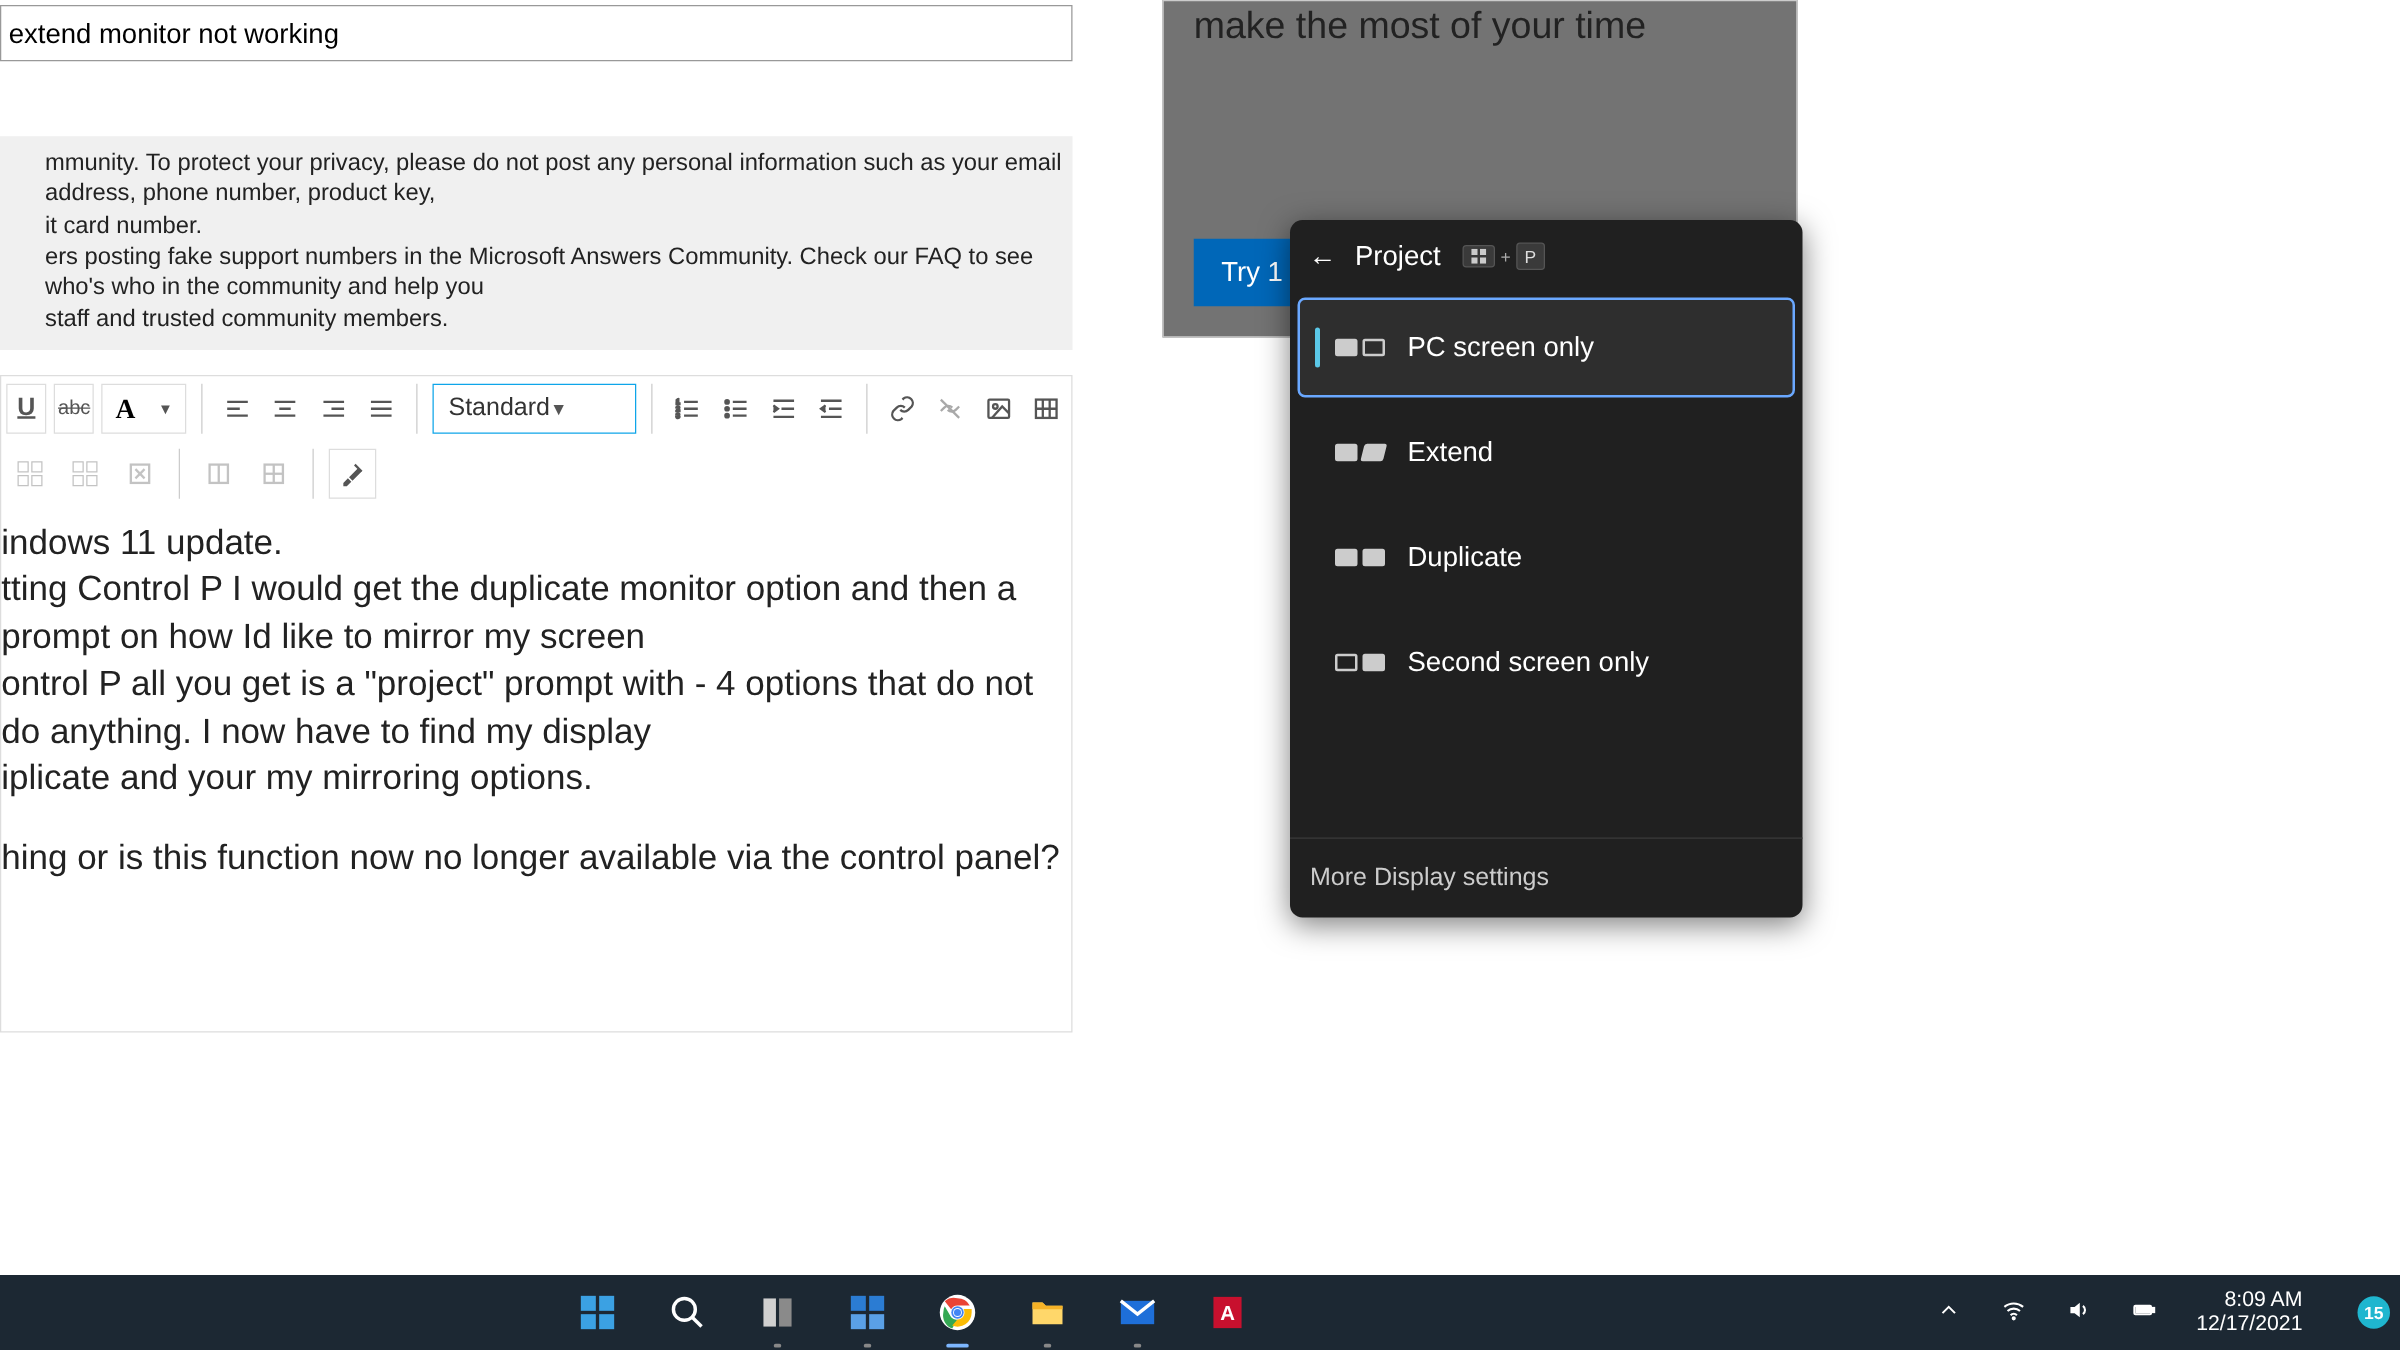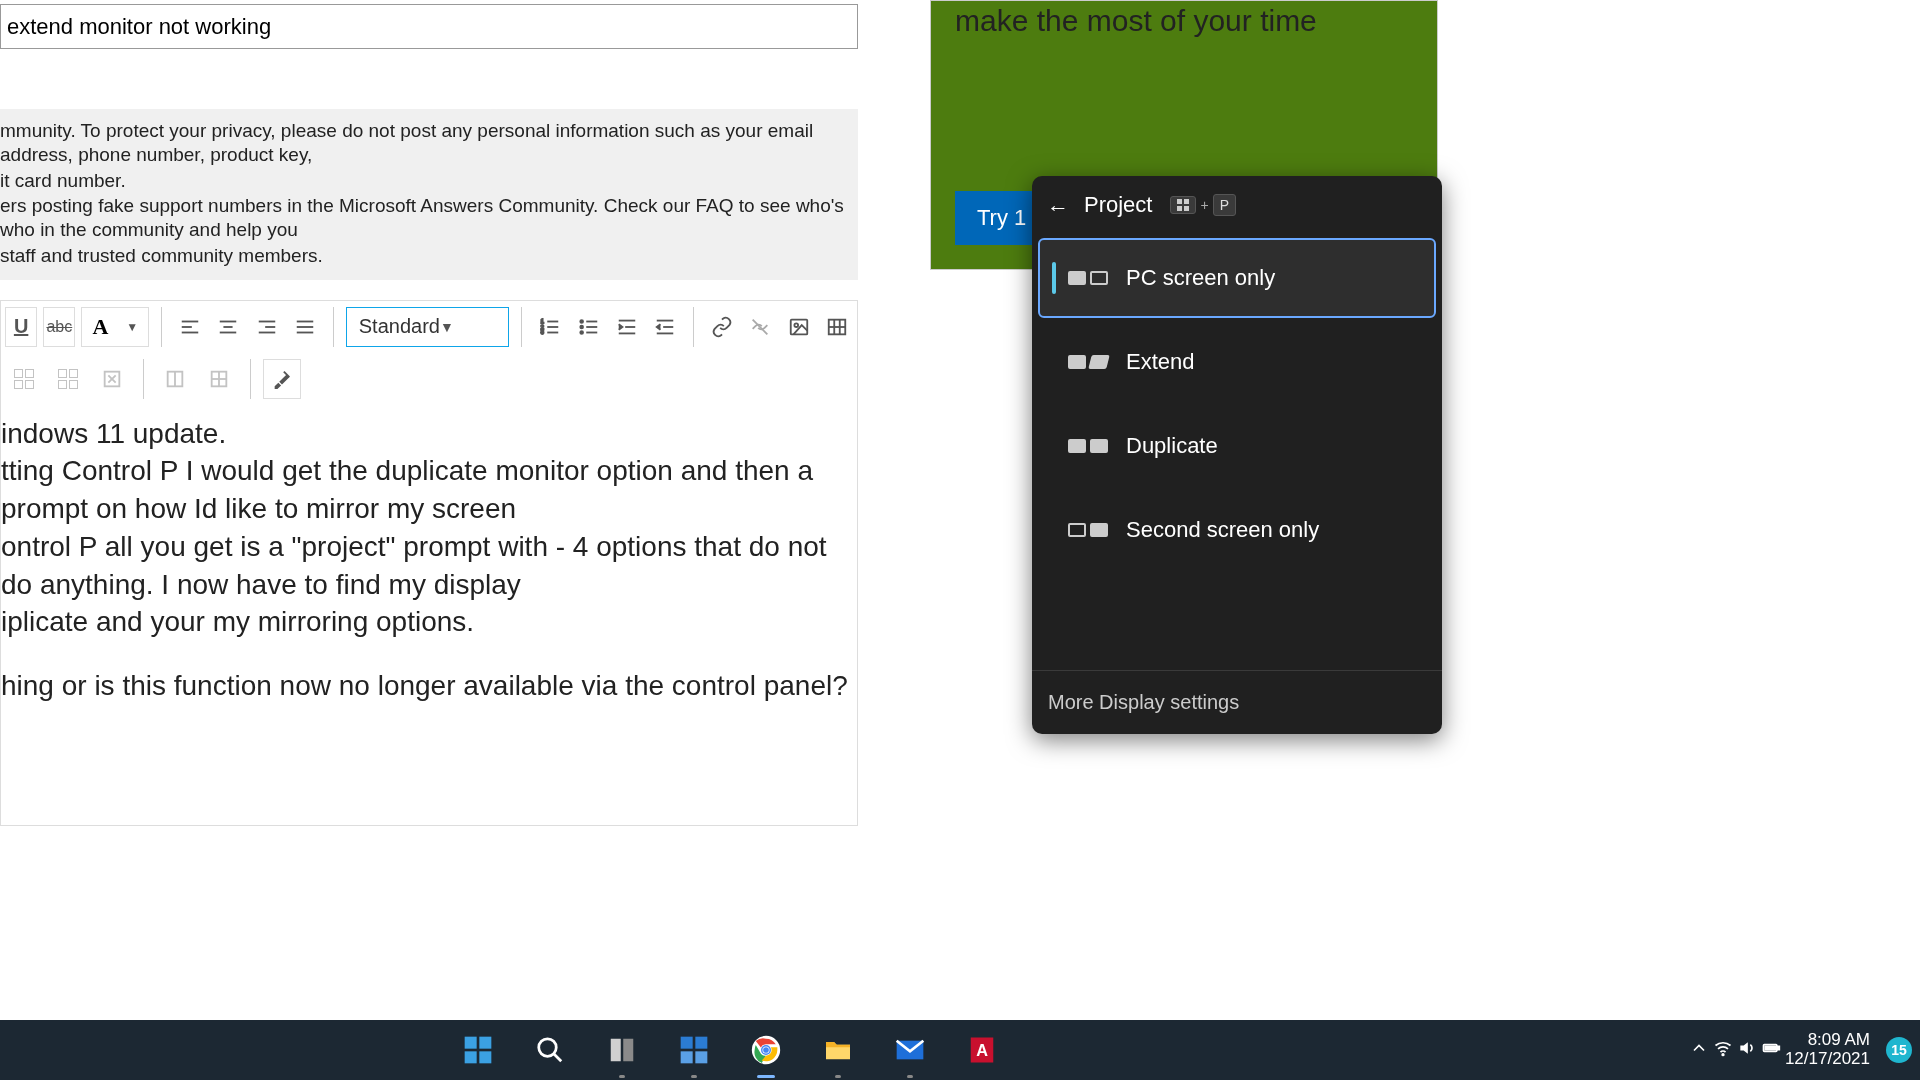--- a/index.html
+++ b/index.html
@@ -16,21 +16,21 @@
   
   .notice {
     width: 858px;
     background: #f0f0f0;
     color: #222;
     font-size: 19px;
     line-height: 1.25;
     padding: 10px 8px 10px 0;
     margin-top: 60px;
   }
-  .notice p { margin-bottom: 2px; }
+  .notice p { margin-bottom: 2px; padding-left: 36px; }
   
   .editor-box {
     width: 858px;
     border: 1px solid #ddd;
     margin-top: 20px;
   }
   .toolbar-row {
     display: flex; align-items: center;
     padding: 6px 4px;
     gap: 6px;
@@ -57,21 +57,21 @@
     padding: 10px 0 120px 0;
     font-size: 28px; color: #222; line-height: 1.35;
     min-height: 300px;
   }
   
   .promo-card {
     position: absolute;
     left: 930px; top: 0;
     width: 508px; height: 270px;
     border: 1px solid #ccc;
-    background: #4d7c0f;
+    background: #737373;
     padding: 0 24px;
   }
   .promo-card h2 { font-weight: 400; font-size: 30px; line-height: 1.35; color: #222; }
   .promo-btn {
     position: absolute; left: 24px; bottom: 24px;
     background: #0067b8; color: #fff;
     border: none; font-size: 22px;
     padding: 14px 22px;
   }
   
@@ -114,21 +114,21 @@
   .taskbar {
     position:absolute; left:0; bottom:0; width:100%; height:60px;
     background:#1c2833; display:flex; align-items:center;
   }
   .tb-center { position:absolute; left:50%; transform:translateX(-50%); display:flex; gap:36px; align-items:center;}
   .tb-center-offset { left:38%; }
   .tb-icon { width:36px; height:36px; display:flex; align-items:center; justify-content:center; cursor:pointer; position:relative;}
   .tb-dot-active::after { content:""; position:absolute; bottom:-10px; left:50%; transform:translateX(-50%); width:18px; height:3px; background:#7db7ff; border-radius:2px;}
   .tb-dot::after { content:""; position:absolute; bottom:-10px; left:50%; transform:translateX(-50%); width:6px; height:3px; background:#888; border-radius:2px;}
   
-  .tray { position:absolute; right:8px; display:flex; align-items:center; gap:4px; color:#fff; font-size:16px;}
+  .tray { position:absolute; right:8px; display:flex; align-items:center; gap:32px; color:#fff; font-size:16px;}
   .tray-time { text-align:right; line-height:1.1; font-size:17px;}
   .badge { background:#1fb6cf; color:#fff; border-radius:50%; width:26px; height:26px; display:flex; align-items:center; justify-content:center; font-size:14px; font-weight:600;margin-left:12px;}
   .tray svg { width:20px; height:20px; }
   
   .grid4 { width:20px; height:20px; display:grid; grid-template-columns:1fr 1fr; grid-template-rows:1fr 1fr; gap:2px;}
   .grid4 div{ border:1.5px solid #888;}
 </style>
 </head>
 <body>
 

